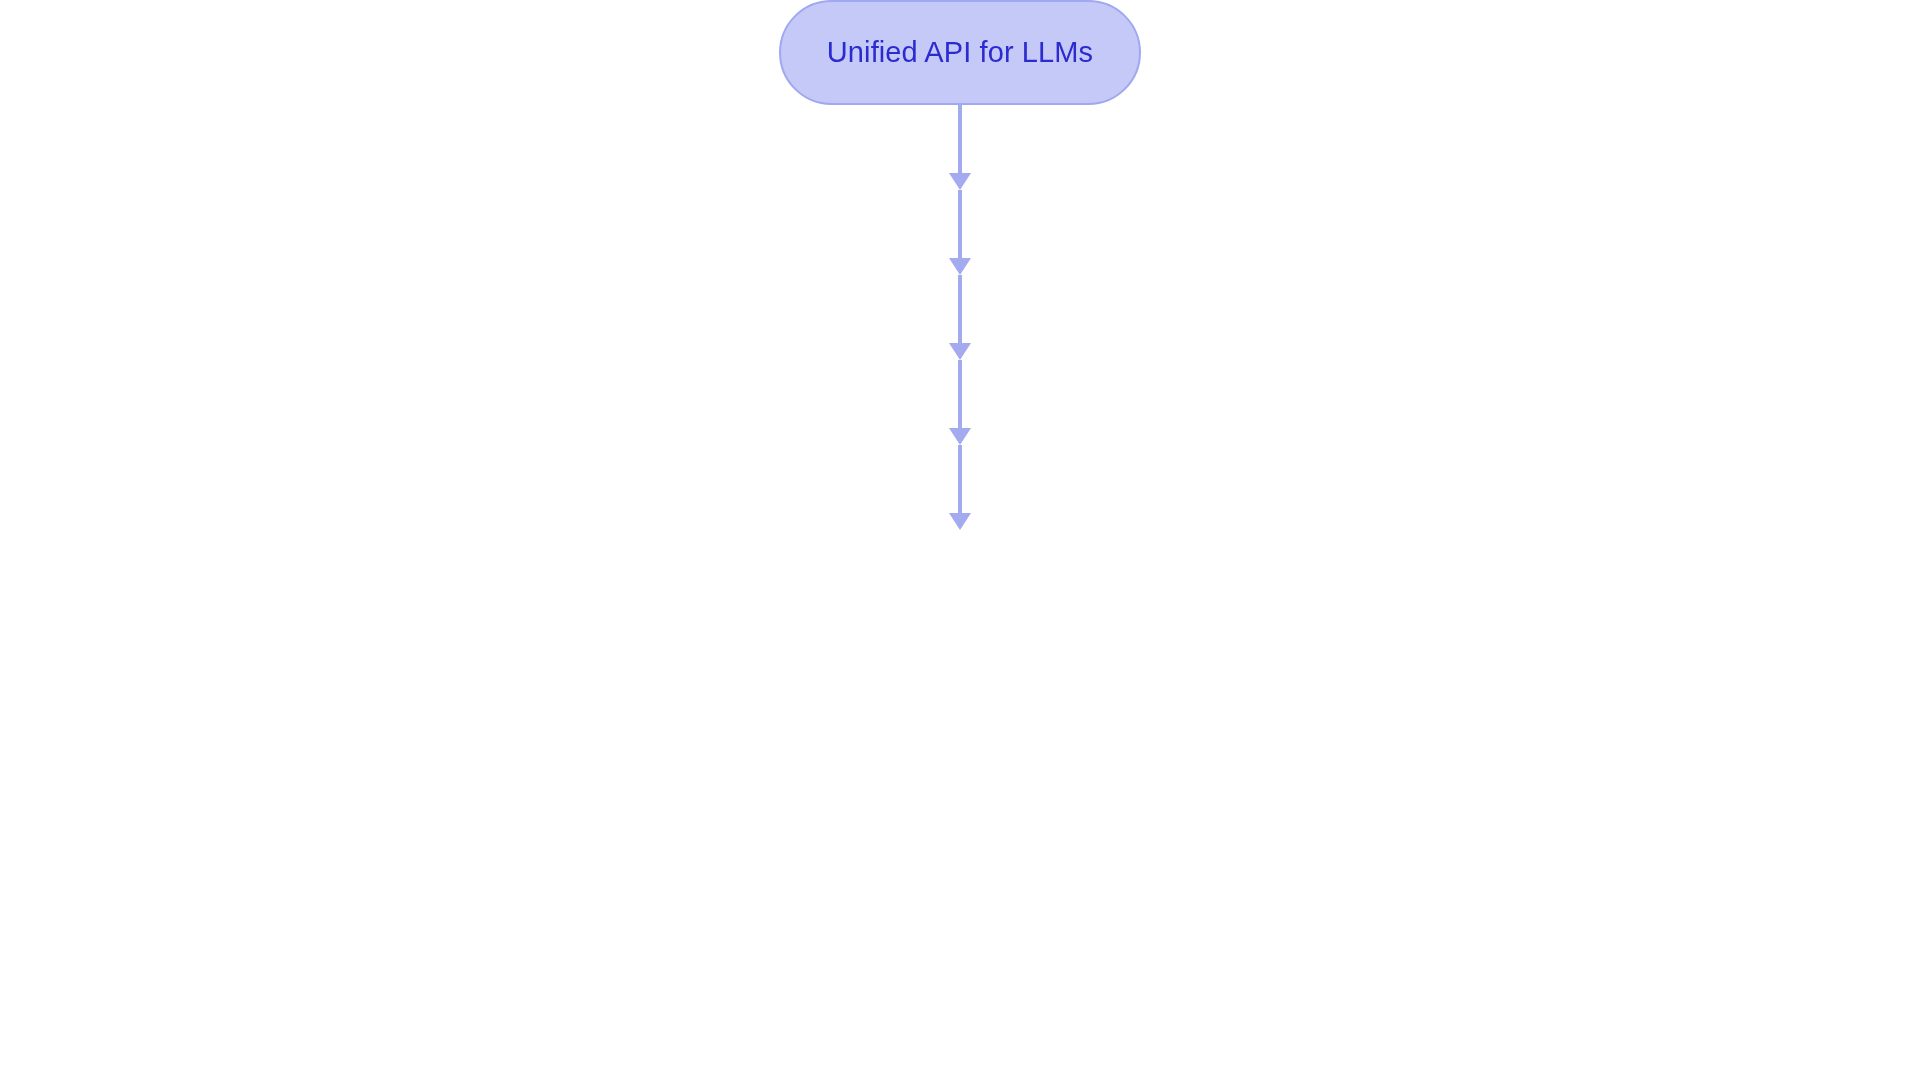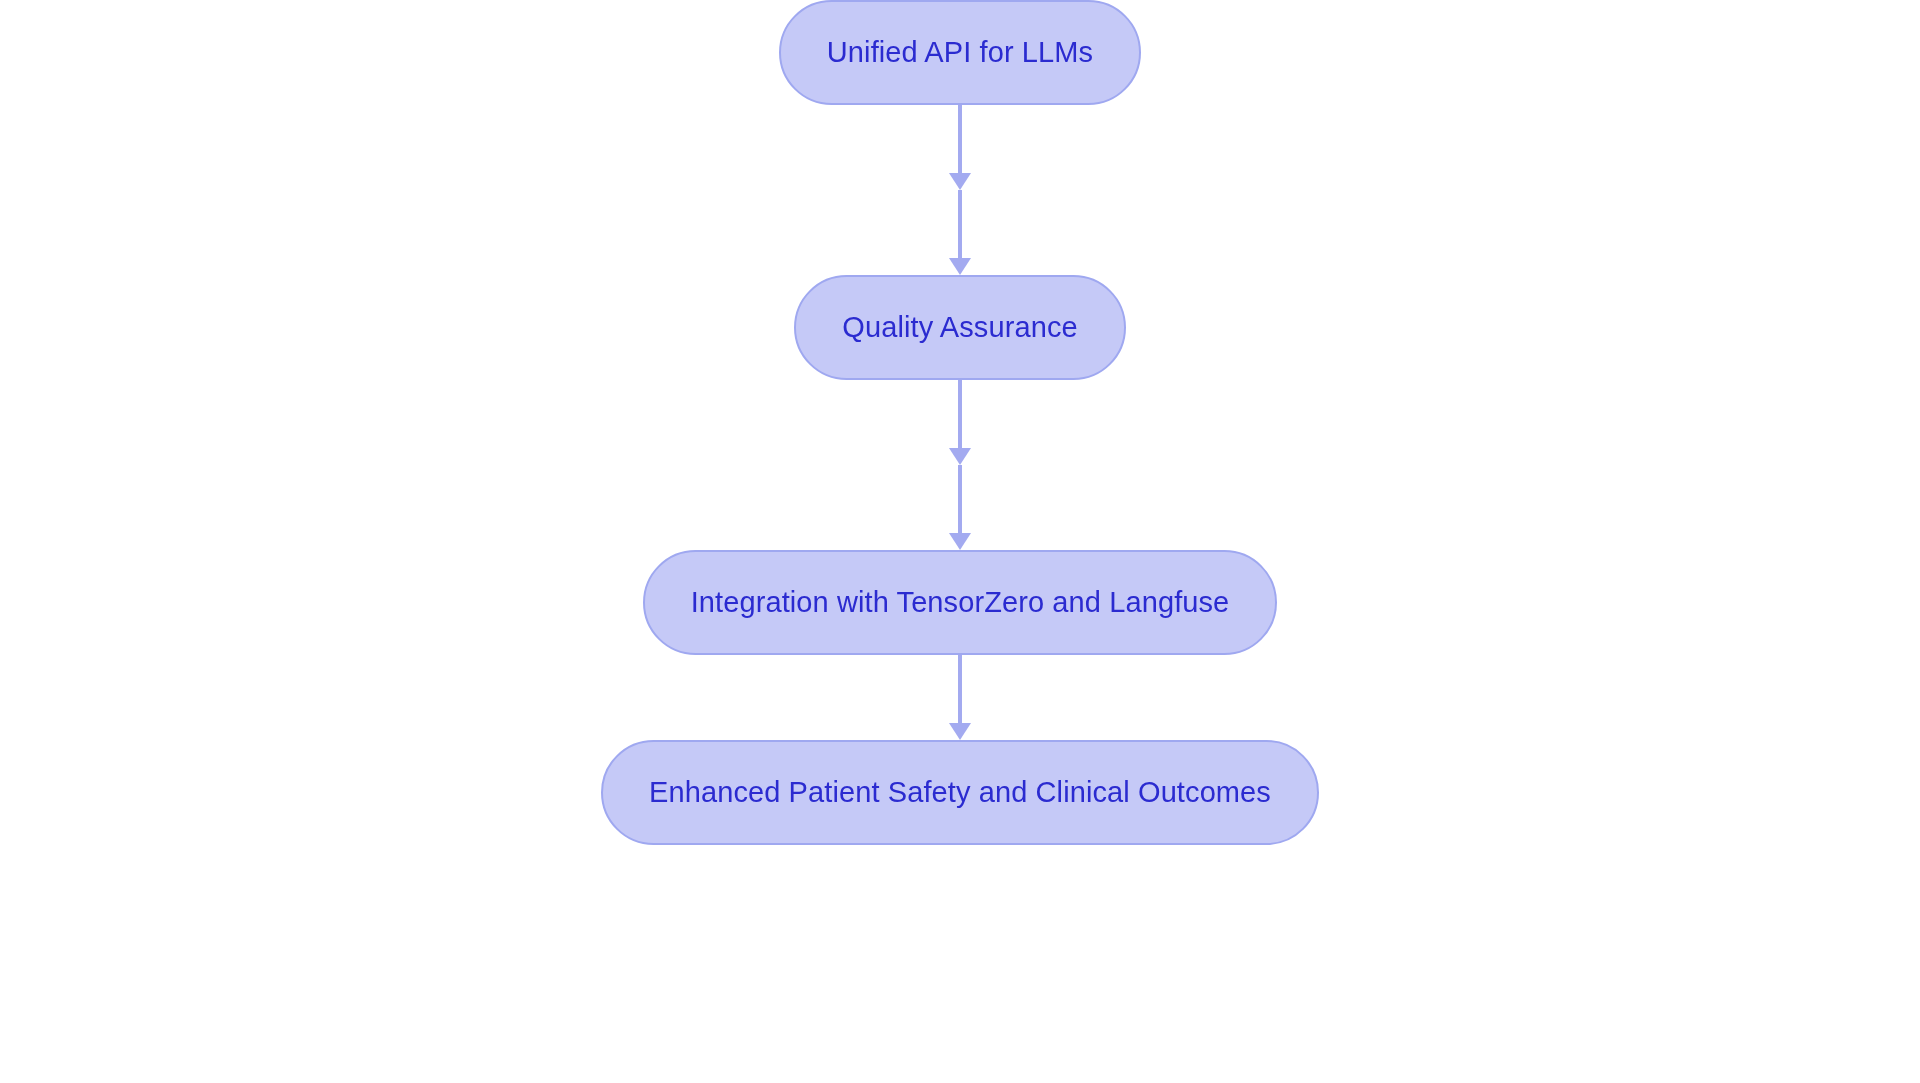--- a/index.html
+++ b/index.html
@@ -99,42 +99,33 @@
       <div class="connector-line"></div>
       <div class="connector-arrow"></div>
     </div>
 
 
     <div class="connector">
       <div class="connector-line"></div>
       <div class="connector-arrow"></div>
     </div>
 
-    <div class="node">
-      <span class="node-label">Quality Assurance</span>
-    </div>
 
     <div class="connector">
       <div class="connector-line"></div>
       <div class="connector-arrow"></div>
     </div>
 
 
     <div class="connector">
       <div class="connector-line"></div>
       <div class="connector-arrow"></div>
     </div>
 
-    <div class="node">
-      <span class="node-label">Integration with TensorZero and Langfuse</span>
-    </div>
 
     <div class="connector">
       <div class="connector-line"></div>
       <div class="connector-arrow"></div>
     </div>
 
-    <div class="node">
-      <span class="node-label">Enhanced Patient Safety and Clinical Outcomes</span>
-    </div>
 
   </div>
 </div>
 
 </body></html>

